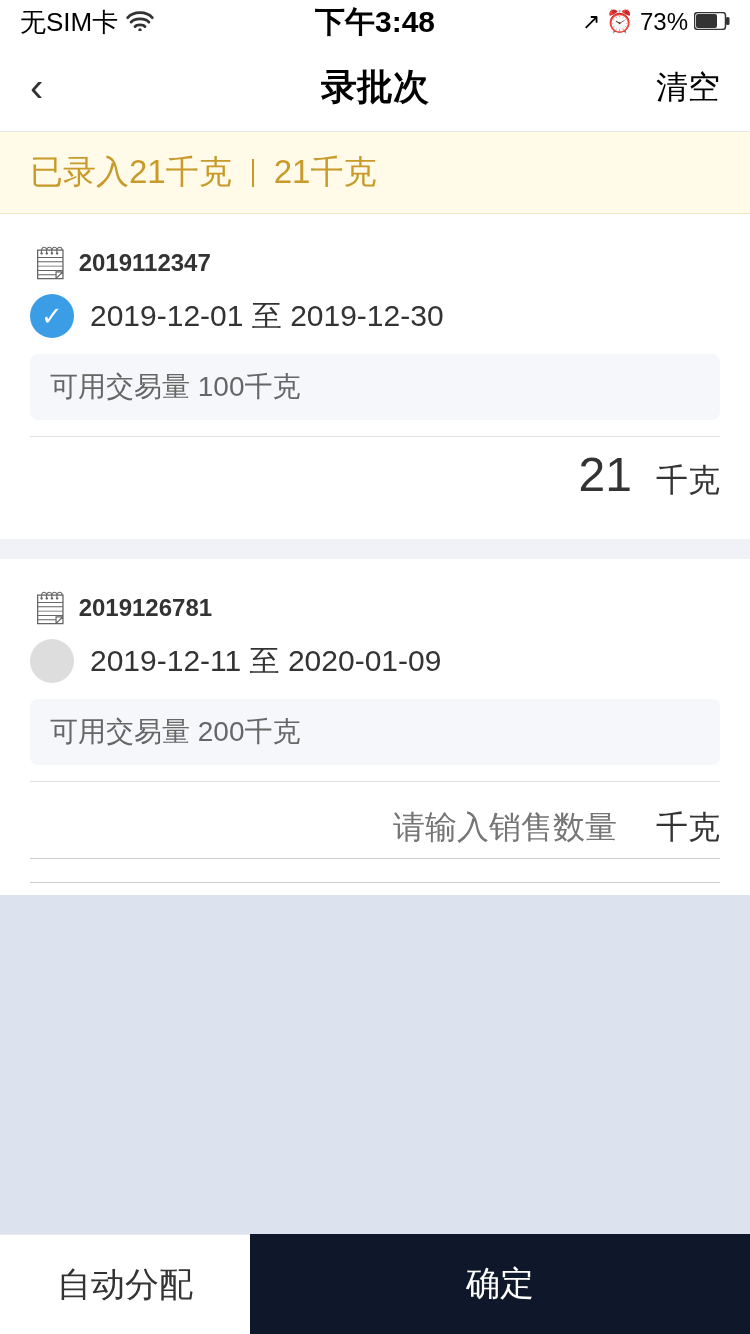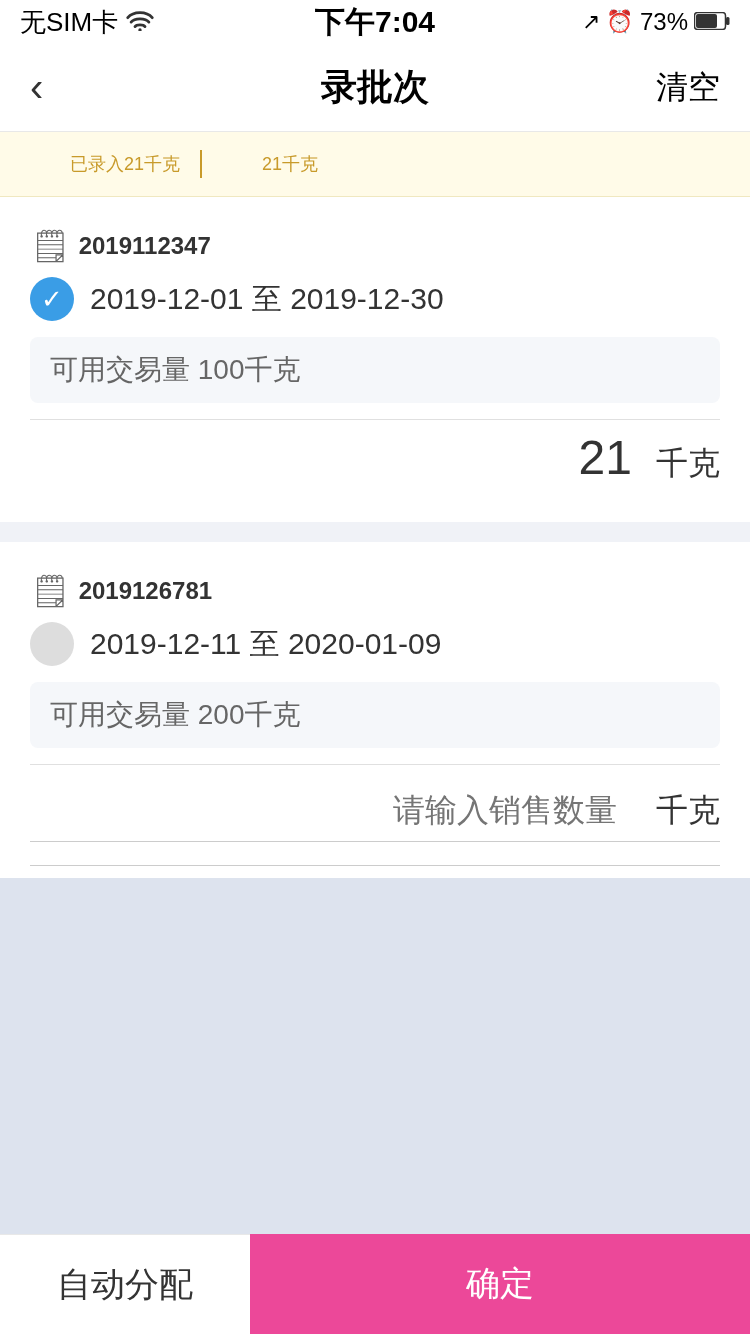--- a/index.html
+++ b/index.html
@@ -78,24 +78,23 @@
     
     .info-banner {
       background: #fffbe8;
       padding: 18px 30px;
       display: flex;
       align-items: center;
       gap: 20px;
       border-bottom: 1px solid #f0e8c0;
     }
     .info-banner-text {
-      font-size: 18px;
+      font-size: 33px;
       color: #c89a2a;
       font-weight: 500;
-      margin-left: 40px;
     }
     .info-banner-divider {
       width: 2px;
       height: 28px;
       background: #c89a2a;
     }
 
     
     .card {
       background: #fff;
@@ -232,21 +231,21 @@
       background: #fff;
       border: none;
       font-size: 34px;
       font-weight: 500;
       color: #333;
       cursor: pointer;
       border-top: 1px solid #e8e8e8;
     }
     .btn-confirm {
       flex: 2;
-      background: #ec4899;
+      background: #0f172a;
       border: none;
       font-size: 34px;
       font-weight: 500;
       color: #fff;
       cursor: pointer;
     }
 
     .content-wrapper {
       display: flex;
       flex-direction: column;
@@ -261,21 +260,21 @@
     <span>无SIM卡</span>
     <span>
       <svg viewBox="0 0 24 18" width="28" height="20" fill="none" stroke="#333" stroke-width="2.5" stroke-linecap="round">
         <path d="M1 6 C6 0, 18 0, 23 6"></path>
         <path d="M4 10 C7 6, 17 6, 20 10"></path>
         <path d="M7.5 14 C9 12, 15 12, 16.5 14"></path>
         <circle cx="12" cy="17" r="1.5" fill="#333" stroke="none"></circle>
       </svg>
     </span>
   </div>
-  <div class="status-center">下午7:04</div>
+  <div class="status-center">下午3:48</div>
   <div class="status-right">
     <span style="font-size:22px;">↗</span>
     <span style="font-size:22px;">⏰</span>
     <span>73%</span>
     <span>
       <svg width="36" height="18" viewBox="0 0 36 18">
         <rect x="0.5" y="0.5" width="31" height="17" rx="3" ry="3" fill="none" stroke="#333" stroke-width="1.5"></rect>
         <rect x="32" y="5" width="3.5" height="8" rx="1.5" fill="#333"></rect>
         <rect x="2" y="2" width="21" height="14" rx="2" fill="#333"></rect>
       </svg>

